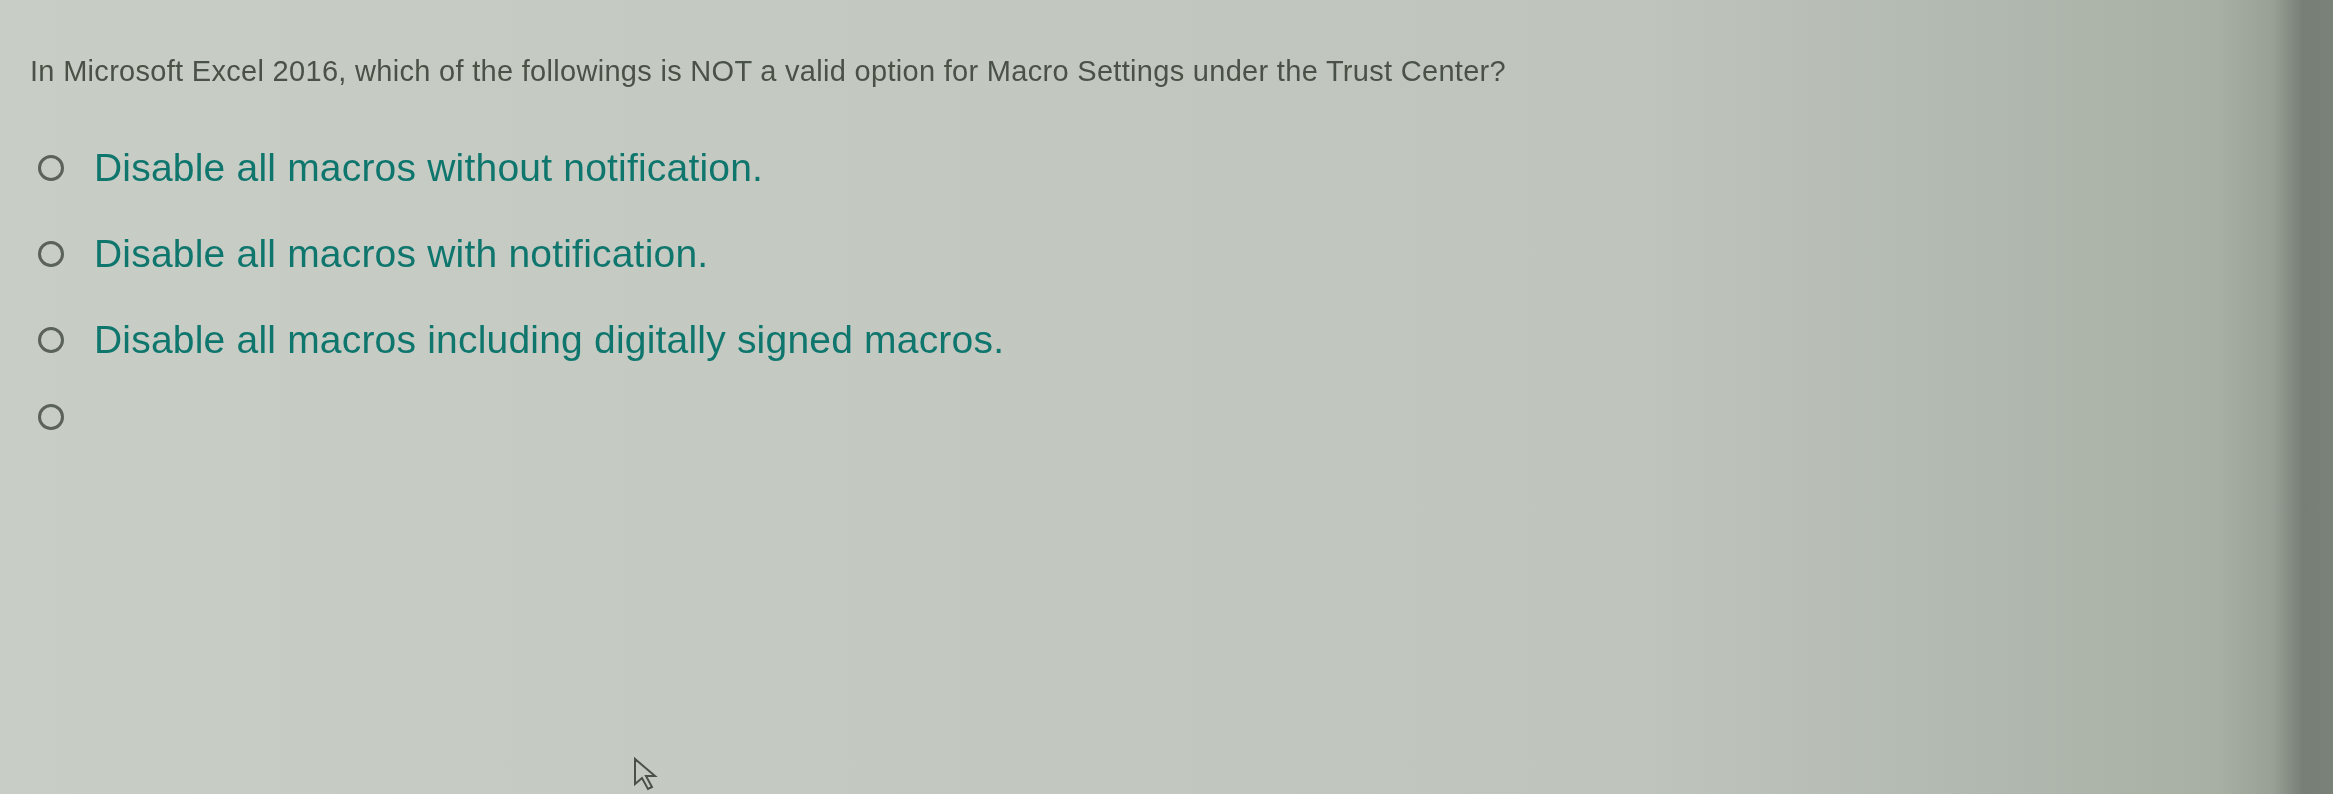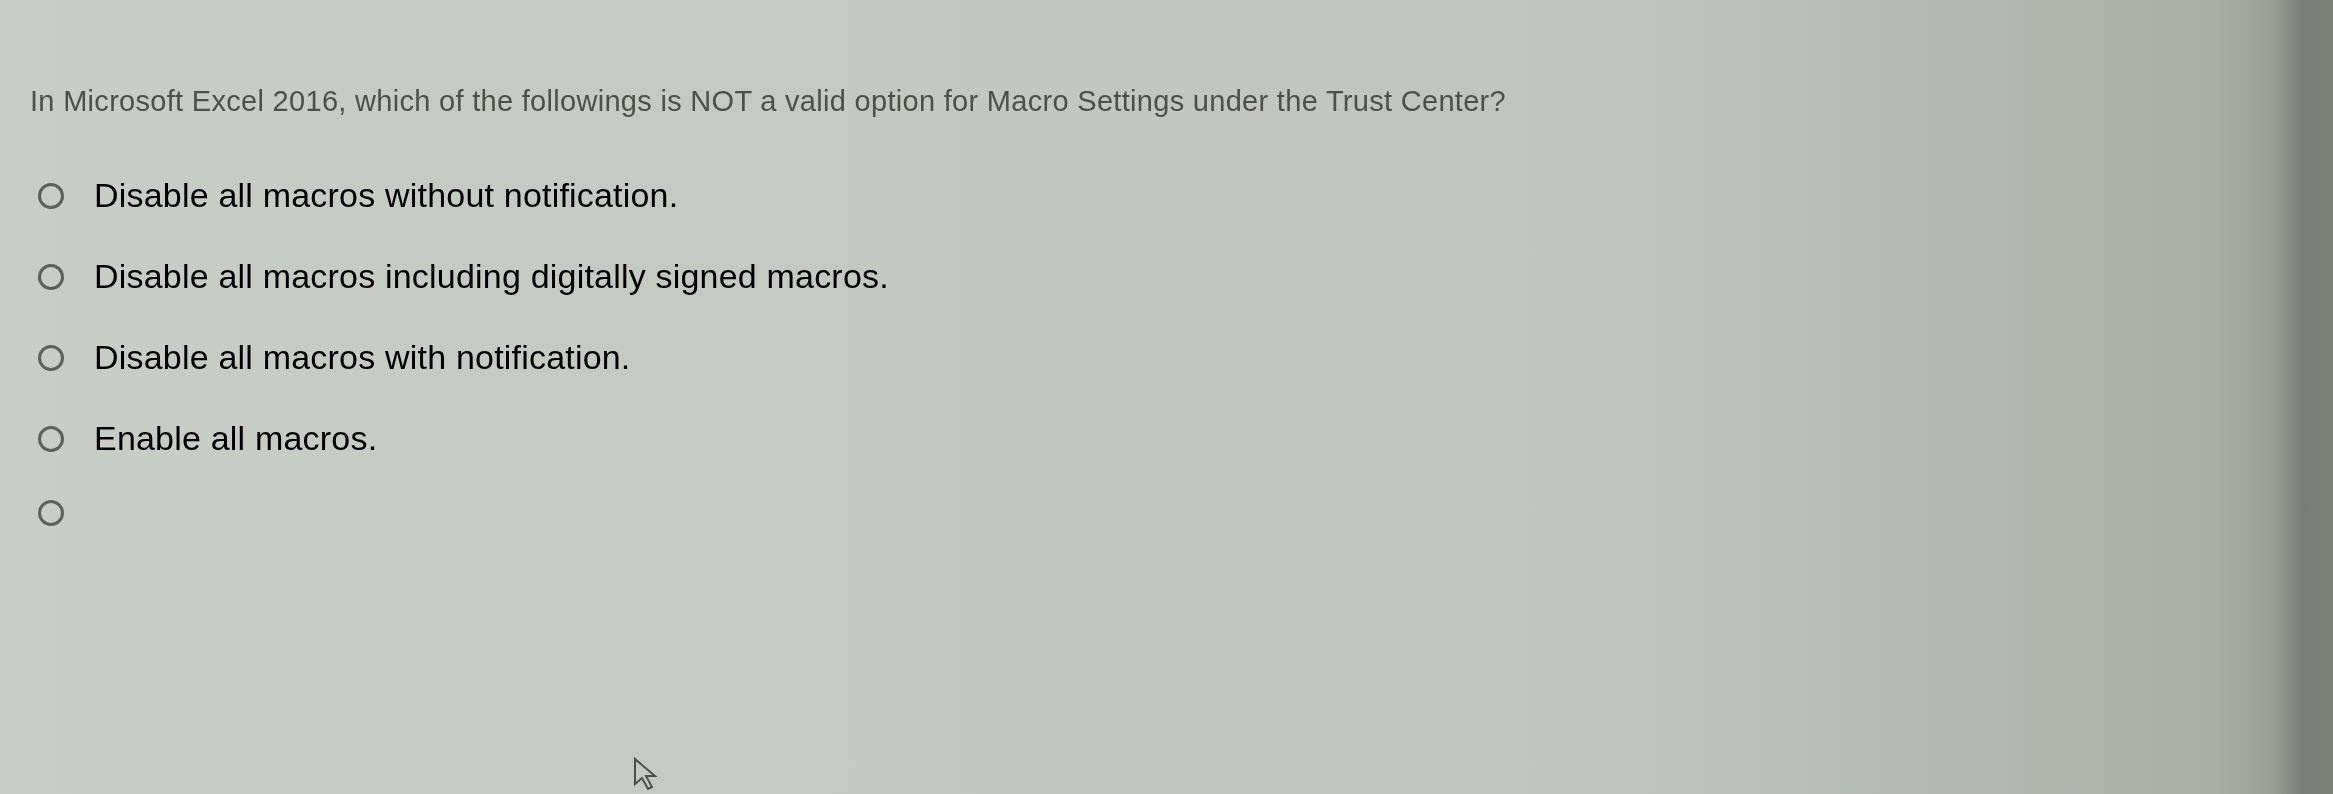--- a/index.html
+++ b/index.html
@@ -18,21 +18,20 @@
     .page-edge {
       position: absolute;
       right: 0;
       top: 0;
       width: 60px;
       height: 100%;
       background: linear-gradient(to right, rgba(0,0,0,0) 0%, rgba(60,70,60,0.3) 50%, rgba(100,110,100,0.4) 100%);
     }
     .content {
       padding: 55px 42px 30px 30px;
-      margin-top: 30px;
     }
     .question-text {
       font-size: 29px;
       color: #4a5248;
       margin-bottom: 58px;
       font-weight: 400;
       letter-spacing: 0.3px;
     }
     .options {
       display: flex;
@@ -47,22 +46,22 @@
     }
     .radio-circle {
       width: 26px;
       height: 26px;
       border: 3px solid #5a625a;
       border-radius: 50%;
       flex-shrink: 0;
       background: transparent;
     }
     .option-label {
-      font-size: 34px;
-      color: #000000;
+      font-size: 39px;
+      color: #0f766e;
       font-weight: 400;
       letter-spacing: 0.2px;
     }
     .cursor-hint {
       position: absolute;
       bottom: 0;
       left: 630px;
       width: 30px;
       height: 40px;
     }
@@ -77,29 +76,25 @@
 <div class="content">
   <div class="question-text">In Microsoft Excel 2016, which of the followings is NOT a valid option for Macro Settings under the Trust Center?</div>
 
   <div class="options">
     <div class="option-row">
       <div class="radio-circle"></div>
       <div class="option-label">Disable all macros without notification.</div>
     </div>
     <div class="option-row">
       <div class="radio-circle"></div>
-      <div class="option-label">Disable all macros including digitally signed macros.</div>
-    </div>
-    <div class="option-row">
-      <div class="radio-circle"></div>
       <div class="option-label">Disable all macros with notification.</div>
     </div>
     <div class="option-row">
       <div class="radio-circle"></div>
-      <div class="option-label">Enable all macros.</div>
+      <div class="option-label">Disable all macros including digitally signed macros.</div>
     </div>
     <div class="option-row">
       <div class="radio-circle"></div>
     </div>
   </div>
 </div>
 
 <div class="cursor-hint">
   <svg viewBox="0 0 30 40">
     <path d="M 5 5 L 5 30 L 12 24 L 18 35 L 22 33 L 16 22 L 25 22 Z" fill="none" stroke="#4a5248" stroke-width="2"></path>

